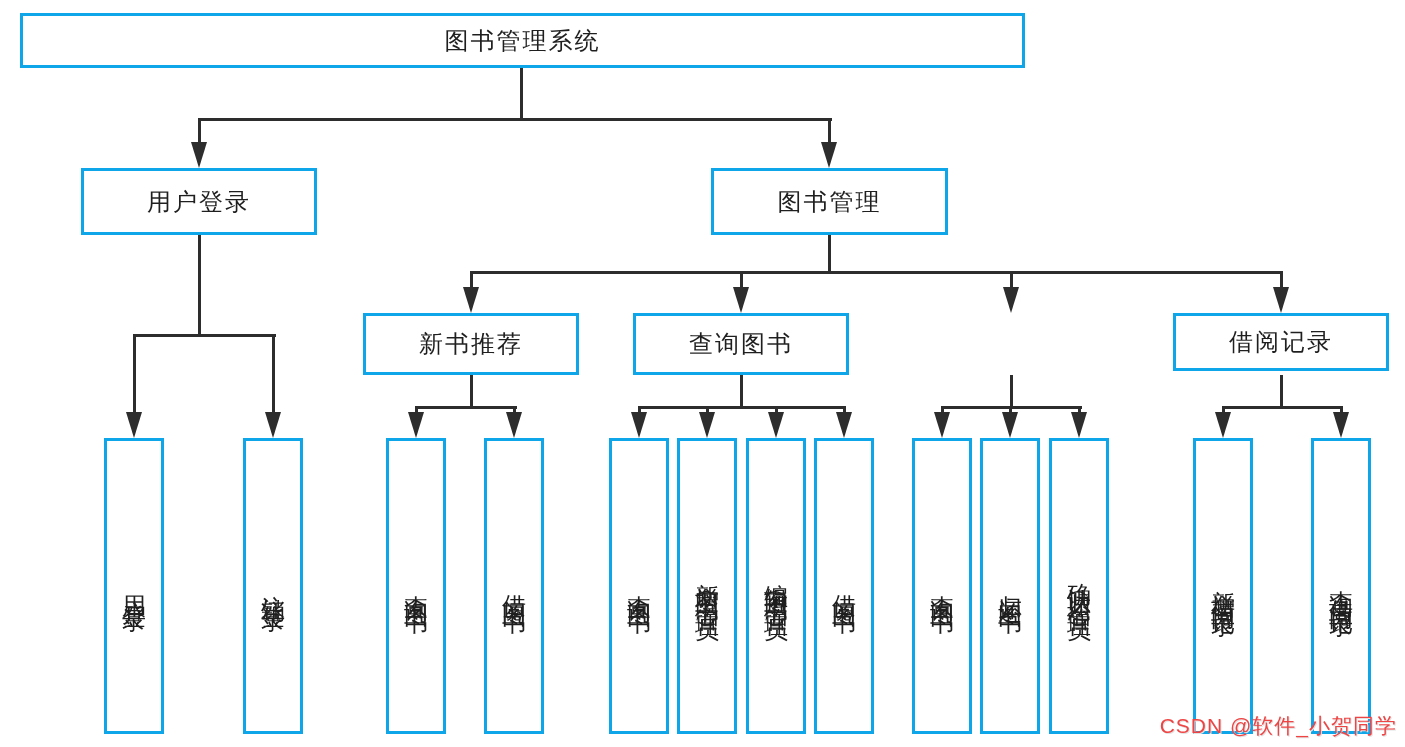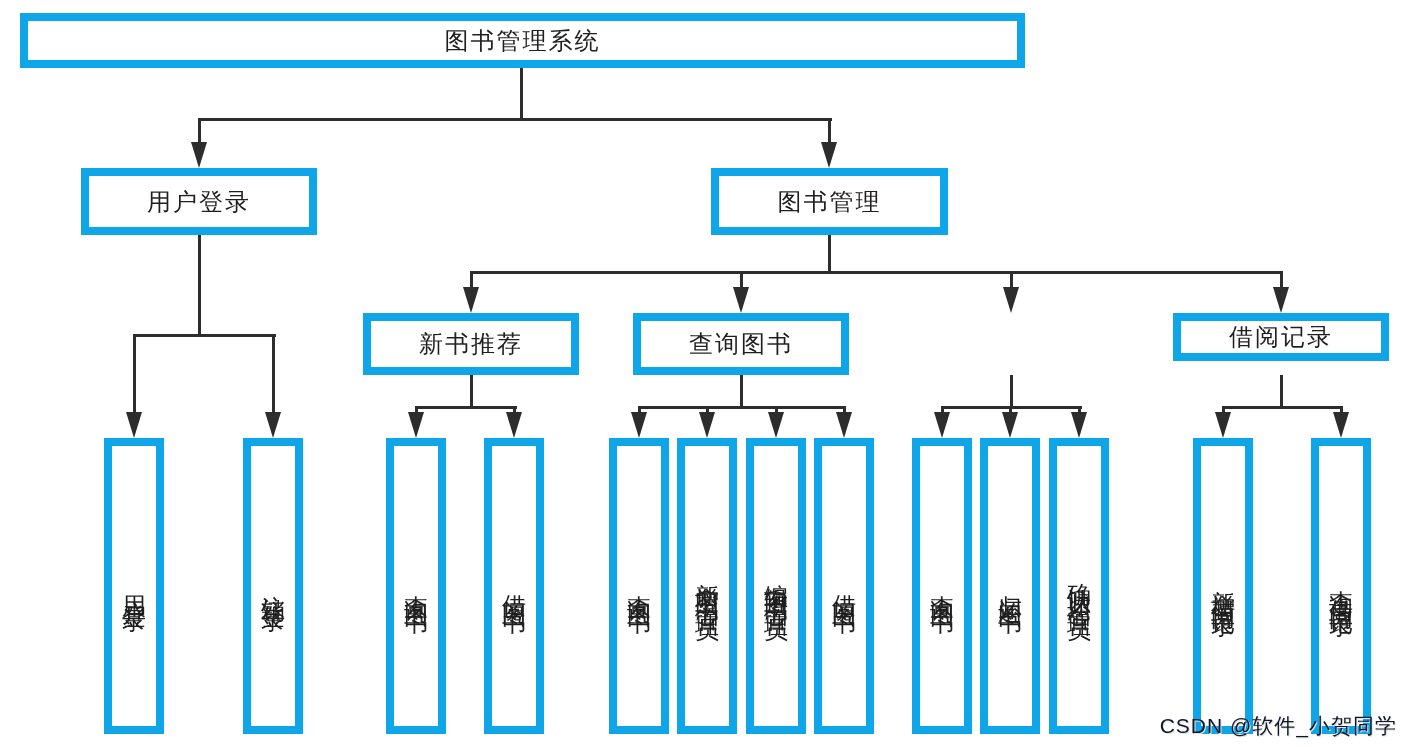--- a/index.html
+++ b/index.html
@@ -2,37 +2,37 @@
 <html><head>
 <meta charset="utf-8">
 <style>
   html,body { margin:0; padding:0; background:#ffffff; }
   .canvas {
     position:relative; width:1405px; height:747px; background:#ffffff;
     font-family:"Liberation Sans", sans-serif; color:#1f1f1f; overflow:hidden;
   }
   .node {
     position:absolute; box-sizing:border-box; background:#ffffff;
-    border:8px solid #0ea5e9; display:flex; align-items:center; justify-content:center;
+    border:3px solid #0ea5e9; display:flex; align-items:center; justify-content:center;
     font-size:24px; letter-spacing:2px; text-align:center;
   }
   .node.vert span {
     writing-mode:vertical-rl; text-orientation:mixed;
     letter-spacing:5px; line-height:1;
   }
   .vline { position:absolute; width:3px; background:#2d2d2d; }
   .hline { position:absolute; height:3px; background:#2d2d2d; }
   .arrow {
     position:absolute; width:0; height:0;
     border-left:8px solid transparent; border-right:8px solid transparent;
     border-top:26px solid #2d2d2d;
   }
   .watermark {
     position:absolute; top:712px; right:8px;
-    font-size:21px; letter-spacing:1px; color:#0f172a;
+    font-size:21px; letter-spacing:1px; color:#ef4444;
     text-shadow:1px 1px 0 #e2e2e2;
   }
 </style>
 </head>
 <body>
 
 <div class="canvas">
 
   <div class="node" style="left:20px; top:13px; width:1005px; height:55px;">
     <span>图书管理系统</span>
@@ -48,21 +48,21 @@
 
   <div class="node" style="left:363px; top:313px; width:216px; height:62px;">
     <span>新书推荐</span>
   </div>
 
   <div class="node" style="left:633px; top:313px; width:216px; height:62px;">
     <span>查询图书</span>
   </div>
 
 
-  <div class="node" style="left:1173px; top:313px; width:216px; height:48px;">
+  <div class="node" style="left:1173px; top:313px; width:216px; height:58px;">
     <span>借阅记录</span>
   </div>
 
   <div class="node vert" style="left:104px; top:438px; width:60px; height:296px;">
     <span>用户登录</span>
   </div>
   <div class="node vert" style="left:243px; top:438px; width:60px; height:296px;">
     <span>注销登录</span>
   </div>
 

